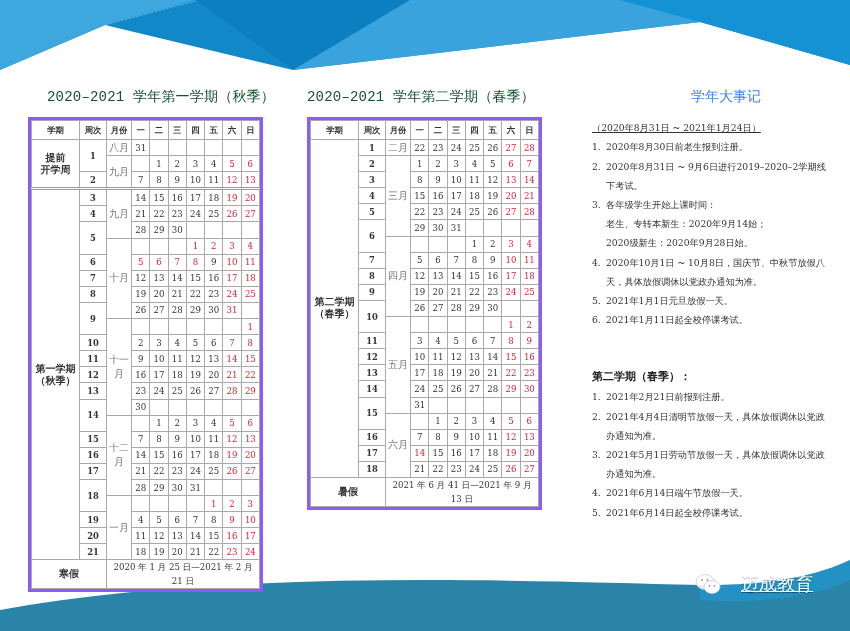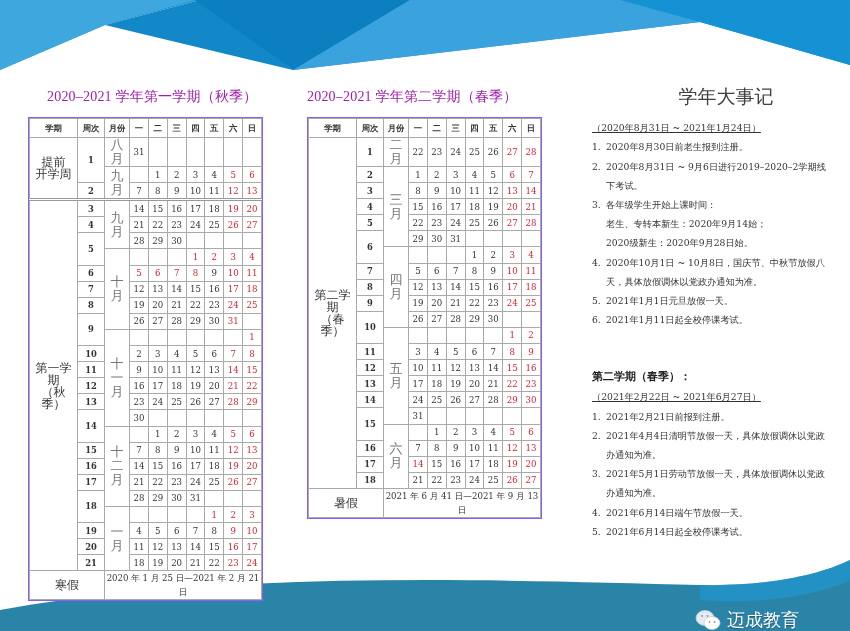--- a/index.html
+++ b/index.html
@@ -1,38 +1,38 @@
 <!DOCTYPE html>
 <html><head>
 <meta charset="utf-8">
 <style>
   html,body{margin:0;padding:0;}
   body{width:850px;height:631px;position:relative;overflow:hidden;background:#ffffff;font-family:"DejaVu Serif","Liberation Serif",serif;color:#333;}
   .banner-top{position:absolute;left:0;top:0;width:850px;height:75px;}
   .banner-bottom{position:absolute;left:0;top:560px;width:850px;height:71px;}
-  .title{position:absolute;top:88px;font-family:Liberation Serif, serif;font-size:14px;color:#a21caf;letter-spacing:0.2px;}
-  .cal{position:absolute;top:117px;width:235px;border:1px solid #8b5cf6;box-sizing:border-box;background:#fff;}
+  .title{position:absolute;top:88px;font-family:Liberation Mono, monospace;font-size:14px;color:#14532d;letter-spacing:0.2px;}
+  .cal{position:absolute;top:117px;width:235px;border:3px solid #8b5cf6;box-sizing:border-box;background:#fff;}
   .cal table{border-collapse:collapse;width:100%;table-layout:fixed;font-size:8.6px;}
   .cal td,.cal th{border:1px solid #aaa;text-align:center;padding:0;height:15.1px;line-height:14px;font-weight:normal;color:#333;}
   .cal th{height:18px;font-family:"DejaVu Sans","Liberation Sans",sans-serif;font-weight:bold;font-size:8.4px;color:#333;}
   .cal td.wk{font-weight:bold;font-size:8.4px;}
-  .cal td.term{font-family:"DejaVu Sans","Liberation Sans",sans-serif;font-weight:normal;font-size:12px;line-height:12px;}
-  .cal td.mon{color:#777;font-size:13px;}
+  .cal td.term{font-family:"DejaVu Sans","Liberation Sans",sans-serif;font-weight:bold;font-size:10px;line-height:12px;}
+  .cal td.mon{color:#777;font-size:10px;}
   .cal td.red{color:#d9232e;}
   .cal td.foot{height:16px;}
   .cal tr.sep td{border-top:3px double #999;}
   .events{position:absolute;left:592px;top:87px;width:240px;font-size:9.2px;line-height:19.2px;color:#333;}
-  .events .h1{font-family:"DejaVu Sans","Liberation Sans",sans-serif;font-size:19px;text-align:center;color:#404040;margin:0 0 12px 0;padding-left:28px;}
+  .events .h1{font-family:"DejaVu Sans","Liberation Sans",sans-serif;font-size:14px;text-align:center;color:#3b82f6;margin:0 0 12px 0;padding-left:28px;}
   .events .h2{font-family:"DejaVu Sans","Liberation Sans",sans-serif;font-weight:bold;font-size:11px;color:#222;line-height:20px;}
   .events .range{margin-left:0;color:#333;text-decoration:underline;}
   .events .item{display:flex;}
   .events .num{width:14px;flex:none;}
   .events .txt{flex:1;}
   .gap{height:38px;}
-  .brand{position:absolute;left:695px;top:608px;display:flex;align-items:center;gap:6px;color:#fff;font-family:"DejaVu Sans","Liberation Sans",sans-serif;font-size:18px;text-shadow:0 1px 1px rgba(0,0,0,.35);}
+  .brand{position:absolute;left:695px;top:572px;display:flex;align-items:center;gap:20px;color:#fff;font-family:"DejaVu Sans","Liberation Sans",sans-serif;font-size:18px;text-shadow:0 1px 1px rgba(0,0,0,.35);text-decoration:underline;}
 </style>
 </head>
 <body>
 
 <svg class="banner-top" viewBox="0 0 850 75" preserveAspectRatio="none">
   <polygon points="0,0 850,0 850,65 700,22 293,70 200,0 105,25 0,70" fill="#1e95d4"></polygon>
   <polygon points="105,25 200,0 293,70" fill="#1288c8"></polygon>
   <polygon points="195,0 410,0 293,70" fill="#0b7fbf"></polygon>
   <polygon points="293,70 410,0 640,0 700,22" fill="#3aa2dc"></polygon>
   <polygon points="0,0 195,0 105,25 0,70" fill="#3ea7de"></polygon>
@@ -622,21 +622,20 @@
         <span class="num">5.</span>
         <span class="txt">2021年1月1日元旦放假一天。</span>
       </div>
       <div class="item">
         <span class="num">6.</span>
         <span class="txt">2021年1月11日起全校停课考试。</span>
       </div>
     </div>
   <div class="gap"></div>
   <div class="h2">第二学期（春季）：</div>
-  <div class="range">（2021年2月22日 ~ 2021年6月27日）</div>
   <div id="ev2">
       <div class="item">
         <span class="num">1.</span>
         <span class="txt">2021年2月21日前报到注册。</span>
       </div>
       <div class="item">
         <span class="num">2.</span>
         <span class="txt">2021年4月4日清明节放假一天，具体放假调休以党政办通知为准。</span>
       </div>
       <div class="item">

